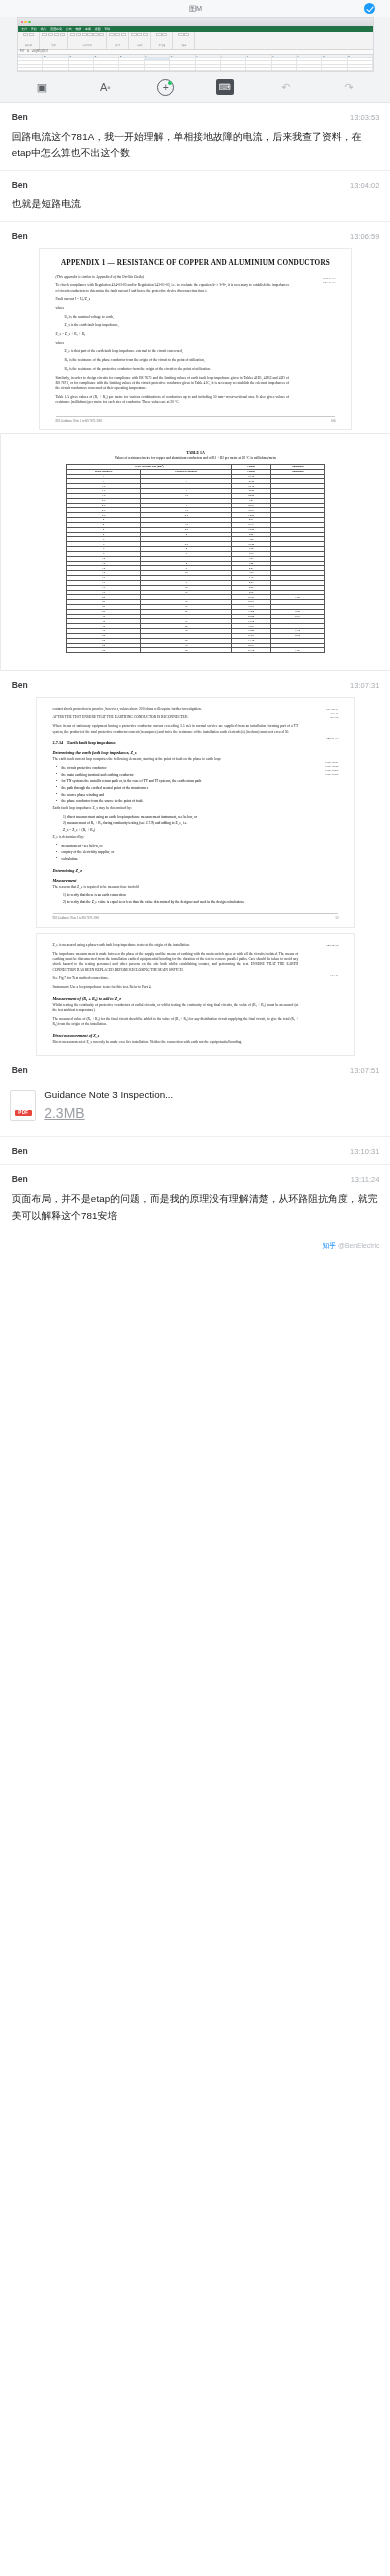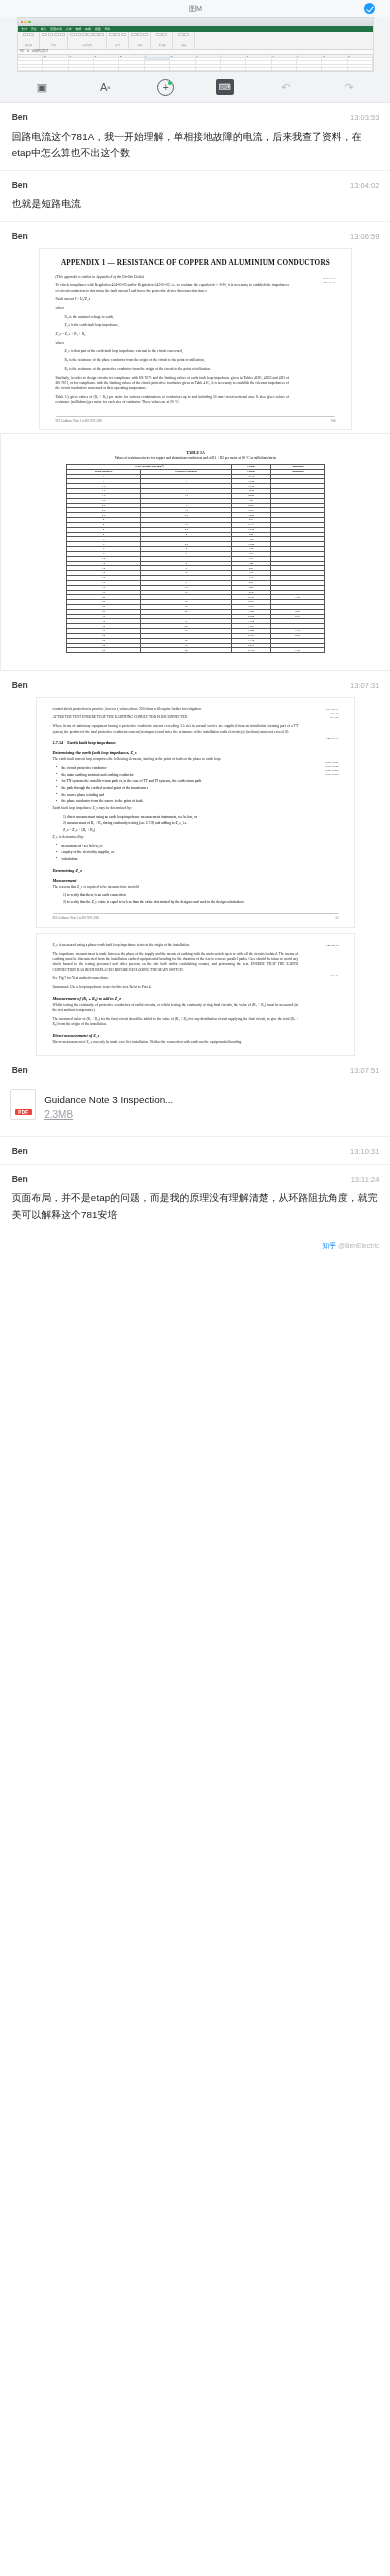--- a/index.html
+++ b/index.html
@@ -366,21 +366,21 @@
   .file-meta { flex: 1; min-width: 0; }
   .file-name {
     font-size: 9.8px;
     color: #1a1a1a;
     white-space: nowrap;
     overflow: hidden;
     text-overflow: ellipsis;
     margin-bottom: 4.6px;
   }
   .file-size {
-    font-size: 10px;
+    font-size: 14px;
     color: #9a9ea3;
     text-decoration: underline;
   }
 
   
   .foot {
     margin-top: 11.7px;
     padding: 5.2px 11.7px 7.8px 11.7px;
     text-align: right;
     font-size: 6.8px;

